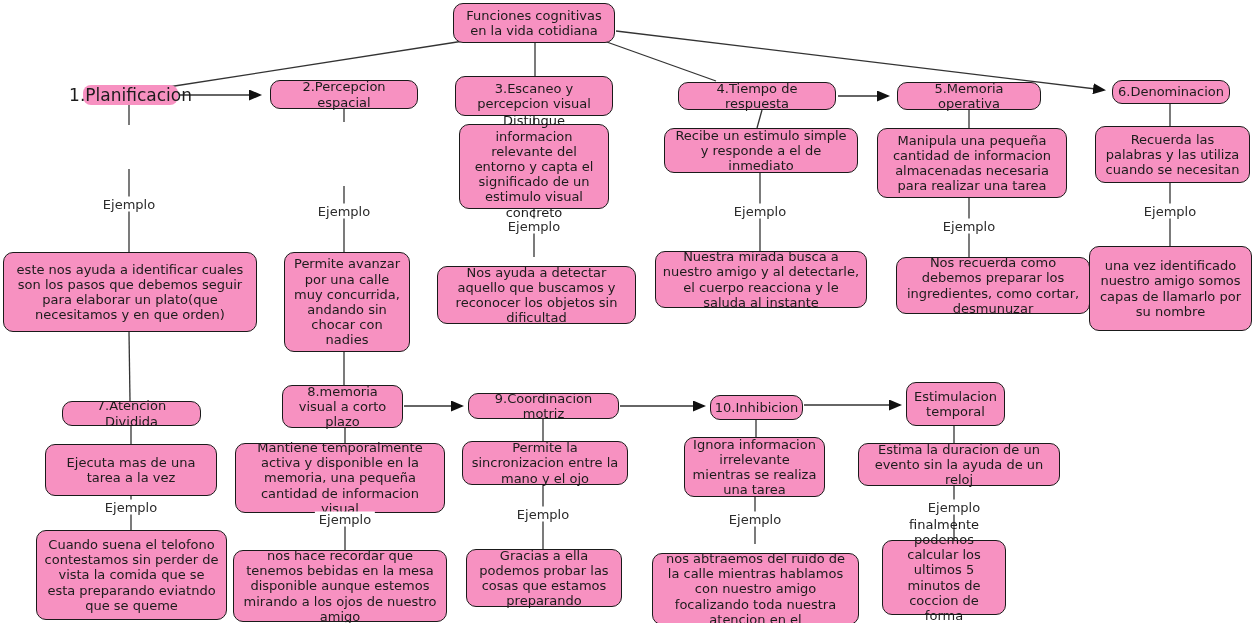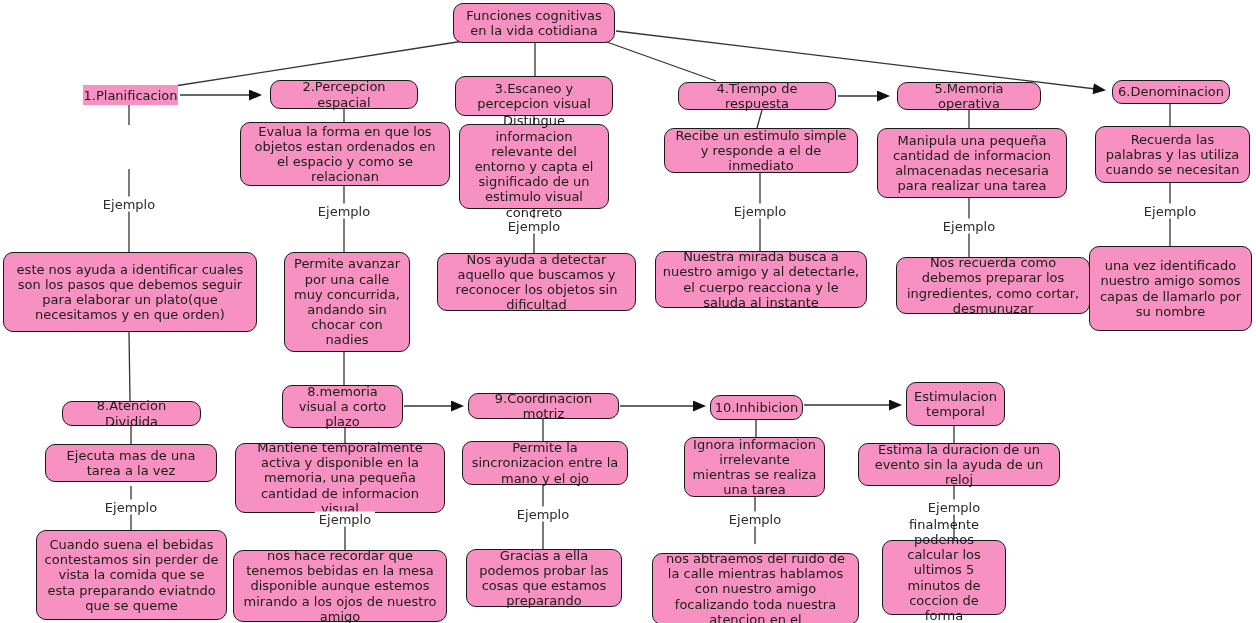--- a/index.html
+++ b/index.html
@@ -18,23 +18,23 @@
     border:1.4px solid #1a1a1a;
     border-radius:10px;
     display:flex;align-items:center;justify-content:center;
     text-align:center;
     font-size:13px;line-height:1.17;
     padding:3px 6px;box-sizing:border-box;
   }
   .plain{
     position:absolute;z-index:2;
     background:#F791C1;
-    border:none;border-radius:0;
+    border:none;border-radius:8px;
     display:flex;align-items:center;justify-content:center;
-    font-size:13px;padding:1px 3px;box-sizing:border-box;
+    font-size:17px;padding:1px 3px;box-sizing:border-box;
   }
   .edge-label{
     position:absolute;z-index:3;
     transform:translate(-50%,-50%);
     background:#ffffff;
     font-size:13px;color:#2b2b2b;
     padding:0 4px;white-space:nowrap;
   }
 </style>
 </head>
@@ -93,48 +93,47 @@
     </g>
   </svg>
 
   <div class="concept" style="left:453px;top:3px;width:162px;height:40px;">Funciones cognitivas en la vida cotidiana</div>
 
   <div class="plain" style="left:83px;top:85px;width:95px;height:20px;">1.Planificacion</div>
   <div class="edge-label" style="left:129px;top:204px;">Ejemplo</div>
   <div class="concept" style="left:3px;top:252px;width:254px;height:80px;">este nos ayuda a identificar cuales son los pasos que debemos seguir para elaborar un plato(que necesitamos y en que orden)</div>
 
   <div class="concept" style="left:270px;top:80px;width:148px;height:29px;">2.Percepcion espacial</div>
-  <div class="concept" style="left:240px;top:122px;width:210px;height:64px;">Evalua la forma en que los objetos estan ordenados en el espacio y como se relacionan</div>
   <div class="edge-label" style="left:344px;top:211px;">Ejemplo</div>
   <div class="concept" style="left:284px;top:252px;width:126px;height:100px;border-radius:10px;">Permite avanzar por una calle muy concurrida, andando sin chocar con nadies</div>
 
   <div class="concept" style="left:455px;top:76px;width:158px;height:40px;">3.Escaneo y percepcion visual</div>
   <div class="concept" style="left:459px;top:124px;width:150px;height:85px;">Distingue informacion relevante del entorno y capta el significado de un estimulo visual concreto</div>
   <div class="edge-label" style="left:534px;top:226px;">Ejemplo</div>
-  <div class="concept" style="left:437px;top:253px;width:199px;height:58px;">Nos ayuda a detectar aquello que buscamos y reconocer los objetos sin dificultad</div>
+  <div class="concept" style="left:437px;top:266px;width:199px;height:58px;">Nos ayuda a detectar aquello que buscamos y reconocer los objetos sin dificultad</div>
 
   <div class="concept" style="left:678px;top:82px;width:158px;height:28px;">4.Tiempo de respuesta</div>
   <div class="concept" style="left:664px;top:128px;width:194px;height:45px;">Recibe un estimulo simple y responde a el de inmediato</div>
   <div class="edge-label" style="left:760px;top:211px;">Ejemplo</div>
   <div class="concept" style="left:655px;top:251px;width:212px;height:57px;">Nuestra mirada busca a nuestro amigo y al detectarle, el cuerpo reacciona y le saluda al instante</div>
 
   <div class="concept" style="left:897px;top:82px;width:144px;height:28px;">5.Memoria operativa</div>
   <div class="concept" style="left:877px;top:128px;width:190px;height:70px;">Manipula una pequeña cantidad de informacion almacenadas necesaria para realizar una tarea</div>
   <div class="edge-label" style="left:969px;top:226px;">Ejemplo</div>
   <div class="concept" style="left:896px;top:257px;width:194px;height:57px;">Nos recuerda como debemos preparar los ingredientes, como cortar, desmunuzar</div>
 
   <div class="concept" style="left:1112px;top:80px;width:118px;height:24px;">6.Denominacion</div>
   <div class="concept" style="left:1095px;top:126px;width:155px;height:57px;">Recuerda las palabras y las utiliza cuando se necesitan</div>
   <div class="edge-label" style="left:1170px;top:211px;">Ejemplo</div>
   <div class="concept" style="left:1089px;top:246px;width:163px;height:85px;">una vez identificado nuestro amigo somos capas de llamarlo por su nombre</div>
 
-  <div class="concept" style="left:62px;top:401px;width:139px;height:25px;">8.Atencion Dividida</div>
-  <div class="concept" style="left:45px;top:444px;width:172px;height:38px;">Ejecuta mas de una tarea a la vez</div>
+  <div class="concept" style="left:62px;top:401px;width:139px;height:25px;">7.Atencion Dividida</div>
+  <div class="concept" style="left:45px;top:444px;width:172px;height:52px;">Ejecuta mas de una tarea a la vez</div>
   <div class="edge-label" style="left:131px;top:507px;">Ejemplo</div>
-  <div class="concept" style="left:36px;top:530px;width:191px;height:90px;">Cuando suena el bebidas contestamos sin perder de vista la comida que se esta preparando eviatndo que se queme</div>
+  <div class="concept" style="left:36px;top:530px;width:191px;height:90px;">Cuando suena el telofono contestamos sin perder de vista la comida que se esta preparando eviatndo que se queme</div>
 
   <div class="concept" style="left:282px;top:385px;width:121px;height:43px;">8.memoria visual a corto plazo</div>
   <div class="concept" style="left:235px;top:443px;width:210px;height:70px;">Mantiene temporalmente activa y disponible en la memoria, una pequeña cantidad de informacion visual</div>
   <div class="edge-label" style="left:345px;top:519px;">Ejemplo</div>
   <div class="concept" style="left:233px;top:550px;width:214px;height:72px;">nos hace recordar que tenemos bebidas en la mesa disponible aunque estemos mirando a los ojos de nuestro amigo</div>
 
   <div class="concept" style="left:468px;top:393px;width:151px;height:26px;">9.Coordinacion motriz</div>
   <div class="concept" style="left:462px;top:441px;width:166px;height:44px;">Permite la sincronizacion entre la mano y el ojo</div>
   <div class="edge-label" style="left:543px;top:514px;">Ejemplo</div>
   <div class="concept" style="left:466px;top:549px;width:156px;height:58px;">Gracias a ella podemos probar las cosas que estamos preparando</div>

